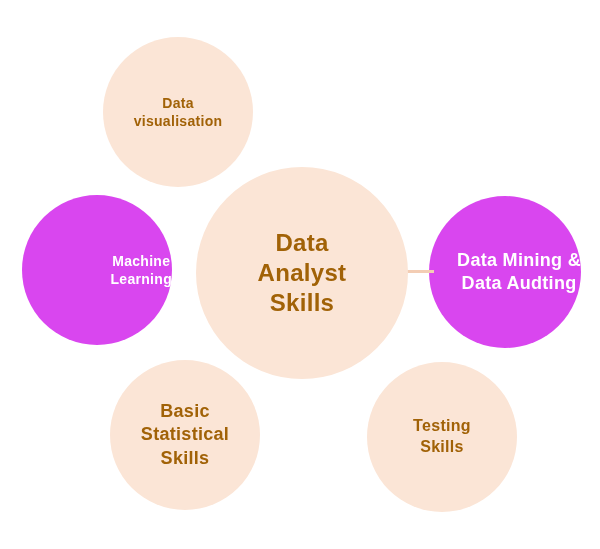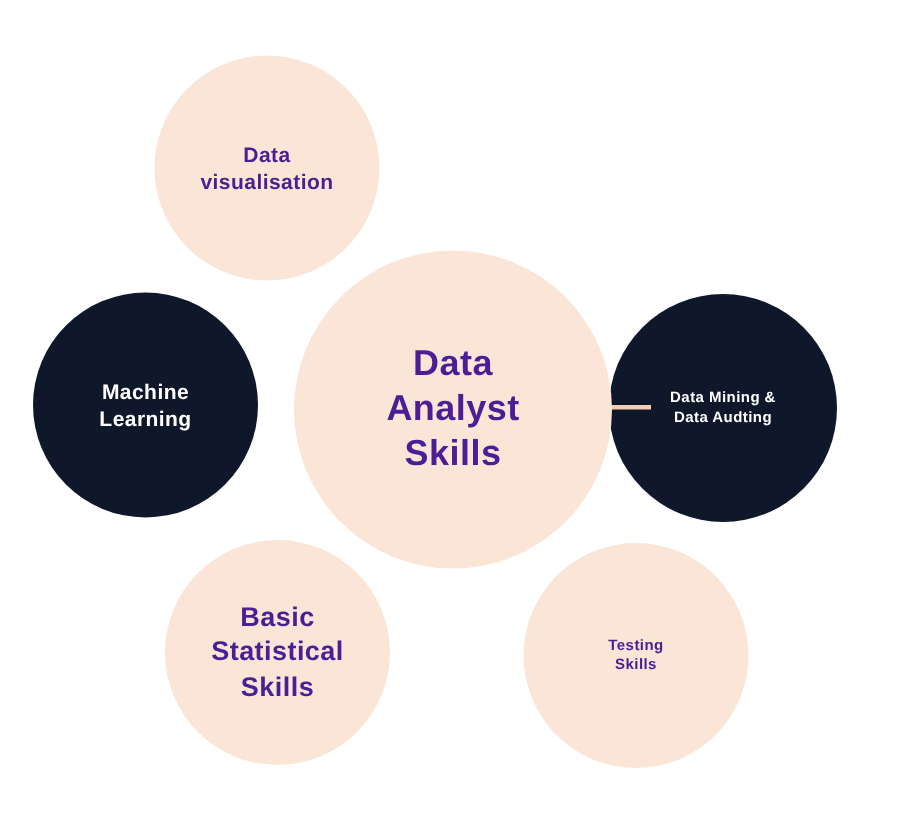--- a/index.html
+++ b/index.html
@@ -26,25 +26,26 @@
     justify-content: center;
     text-align: center;
     font-weight: bold;
     white-space: pre-line;
     line-height: 1.3;
     letter-spacing: 0.3px;
     box-sizing: border-box;
   }
   .light {
     background: #fbe5d6;
-    color: #4c1d95;
+    color: #a16207;
   }
   .accent {
-    background: #0f172a;
+    background: #d946ef;
     color: #ffffff;
+    justify-content: flex-end;
   }
   
   .node-center {
     left: 196px;
     top: 167px;
     width: 212px;
     height: 212px;
     font-size: 24px;
     line-height: 1.25;
     z-index: 2;
@@ -65,39 +66,39 @@
     font-size: 14px;
   }
   .node-ml {
     left: 22px;
     top: 195px;
     width: 150px;
     height: 150px;
     font-size: 14px;
   }
   .node-mining {
-    left: 406px;
+    left: 429px;
     top: 196px;
     width: 152px;
     height: 152px;
-    font-size: 10px;
+    font-size: 18px;
   }
   .node-stats {
     left: 110px;
     top: 360px;
     width: 150px;
     height: 150px;
     font-size: 18px;
   }
   .node-testing {
-    left: 349px;
+    left: 367px;
     top: 362px;
     width: 150px;
     height: 150px;
-    font-size: 10px;
+    font-size: 16px;
     text-align: center;
   }
   .connector {
     position: absolute;
     left: 404px;
     top: 270px;
     width: 30px;
     height: 3px;
     background: #f3cdb4;
     z-index: 1;

